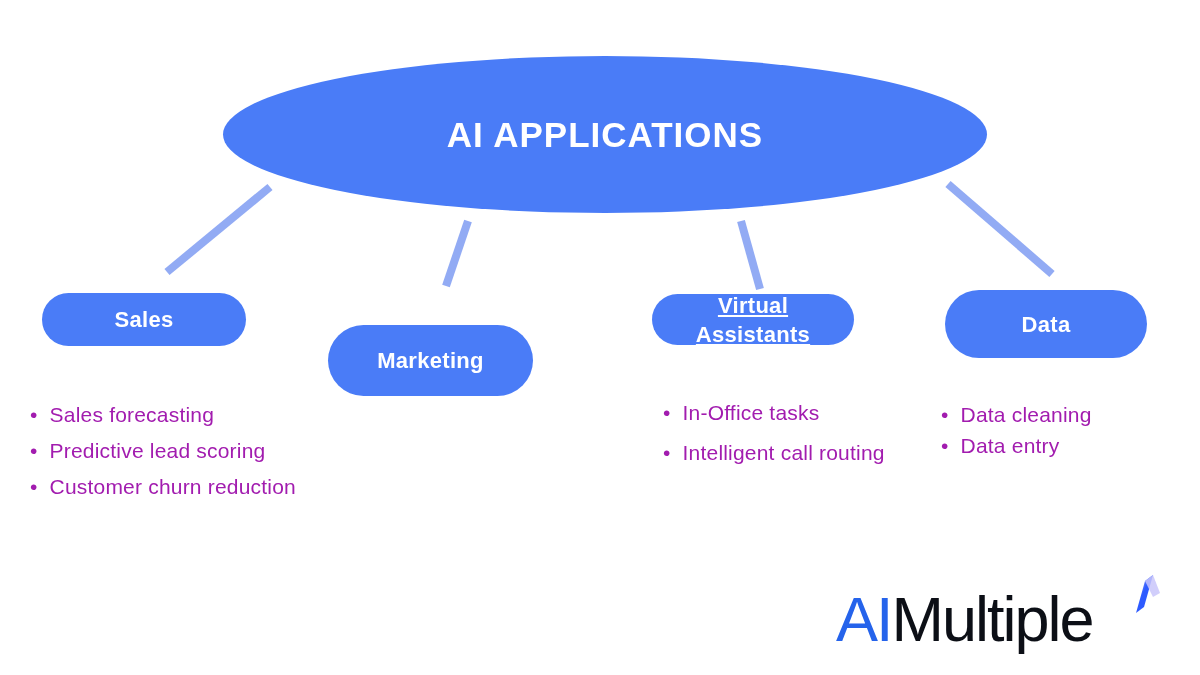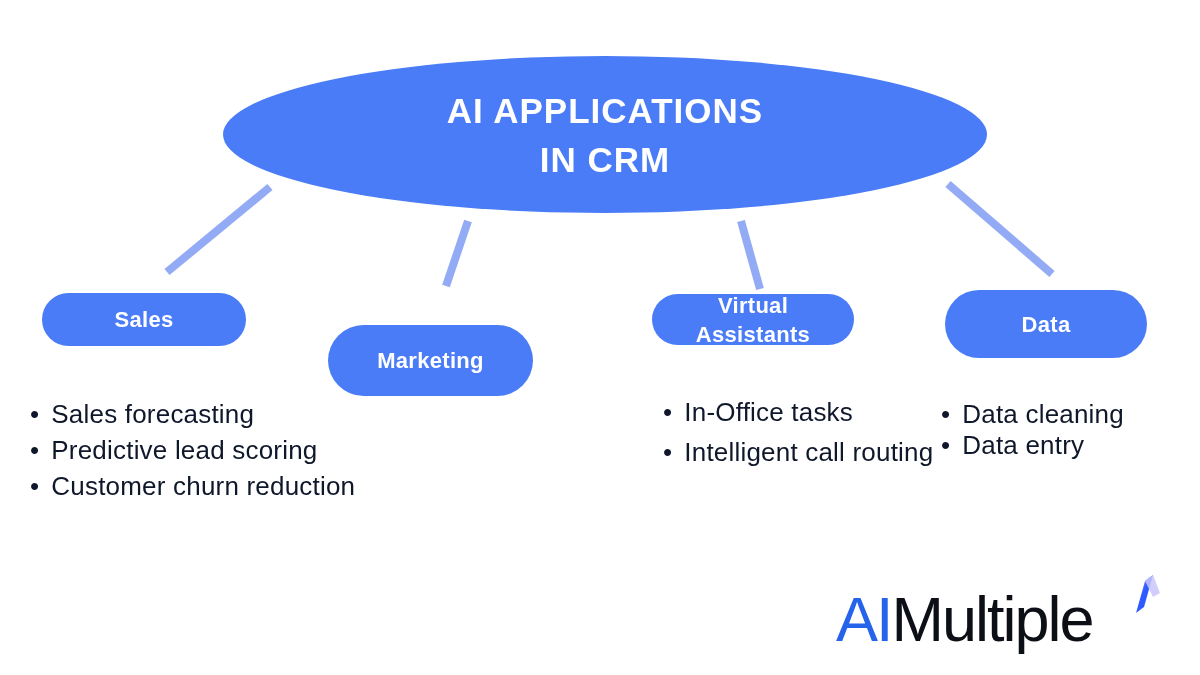--- a/index.html
+++ b/index.html
@@ -48,28 +48,28 @@
     justify-content: center;
     color: #ffffff;
     font-size: 22px;
     font-weight: 700;
     letter-spacing: 0.3px;
     text-align: center;
     line-height: 29px;
   }
   .pill-sales     { left: 42px;  top: 293px; width: 204px; height: 53px; }
   .pill-marketing { left: 328px; top: 293px; width: 205px; height: 71px; margin-top: 32px; }
-  .pill-va        { left: 652px; top: 294px; width: 202px; height: 51px; padding: 16px 24px; }
+  .pill-va        { left: 652px; top: 294px; width: 202px; height: 51px; padding: 16px 24px; text-decoration: underline; }
   .pill-data      { left: 945px; top: 290px; width: 202px; height: 68px; }
 
   .list {
     position: absolute;
     list-style: none;
-    color: #0f172a;
-    font-size: 26px;
+    color: #a21caf;
+    font-size: 21px;
     letter-spacing: 0.2px;
   }
   .list li { line-height: 23px; white-space: nowrap; }
   .list li::before { content: "\2022"; margin-right: 12px; }
   .list-sales     { left: 30px;  top: 403px; }
   .list-sales li + li     { margin-top: 13px; }
   .list-marketing { left: 326px; top: 403px; }
   .list-marketing li + li { margin-top: 15px; }
   .list-va        { left: 663px; top: 401px; }
   .list-va li + li        { margin-top: 17px; }
@@ -100,21 +100,20 @@
 
   <svg class="connectors" viewBox="0 0 1200 675" xmlns="http://www.w3.org/2000/svg">
     <line x1="270" y1="187" x2="167" y2="272" stroke="#92ABF4" stroke-width="8"></line>
     <line x1="468" y1="221" x2="446" y2="286" stroke="#92ABF4" stroke-width="8"></line>
     <line x1="741" y1="221" x2="760" y2="289" stroke="#92ABF4" stroke-width="8"></line>
     <line x1="948" y1="184" x2="1052" y2="274" stroke="#92ABF4" stroke-width="8"></line>
   </svg>
 
   <div class="ellipse">
     <div>AI APPLICATIONS</div>
-    <div>IN CRM</div>
   </div>
 
   <div class="pill pill-sales">
     <span>Sales</span>
   </div>
   <div class="pill pill-marketing">
     <span>Marketing</span>
   </div>
   <div class="pill pill-va">
     <span>Virtual Assistants</span>

